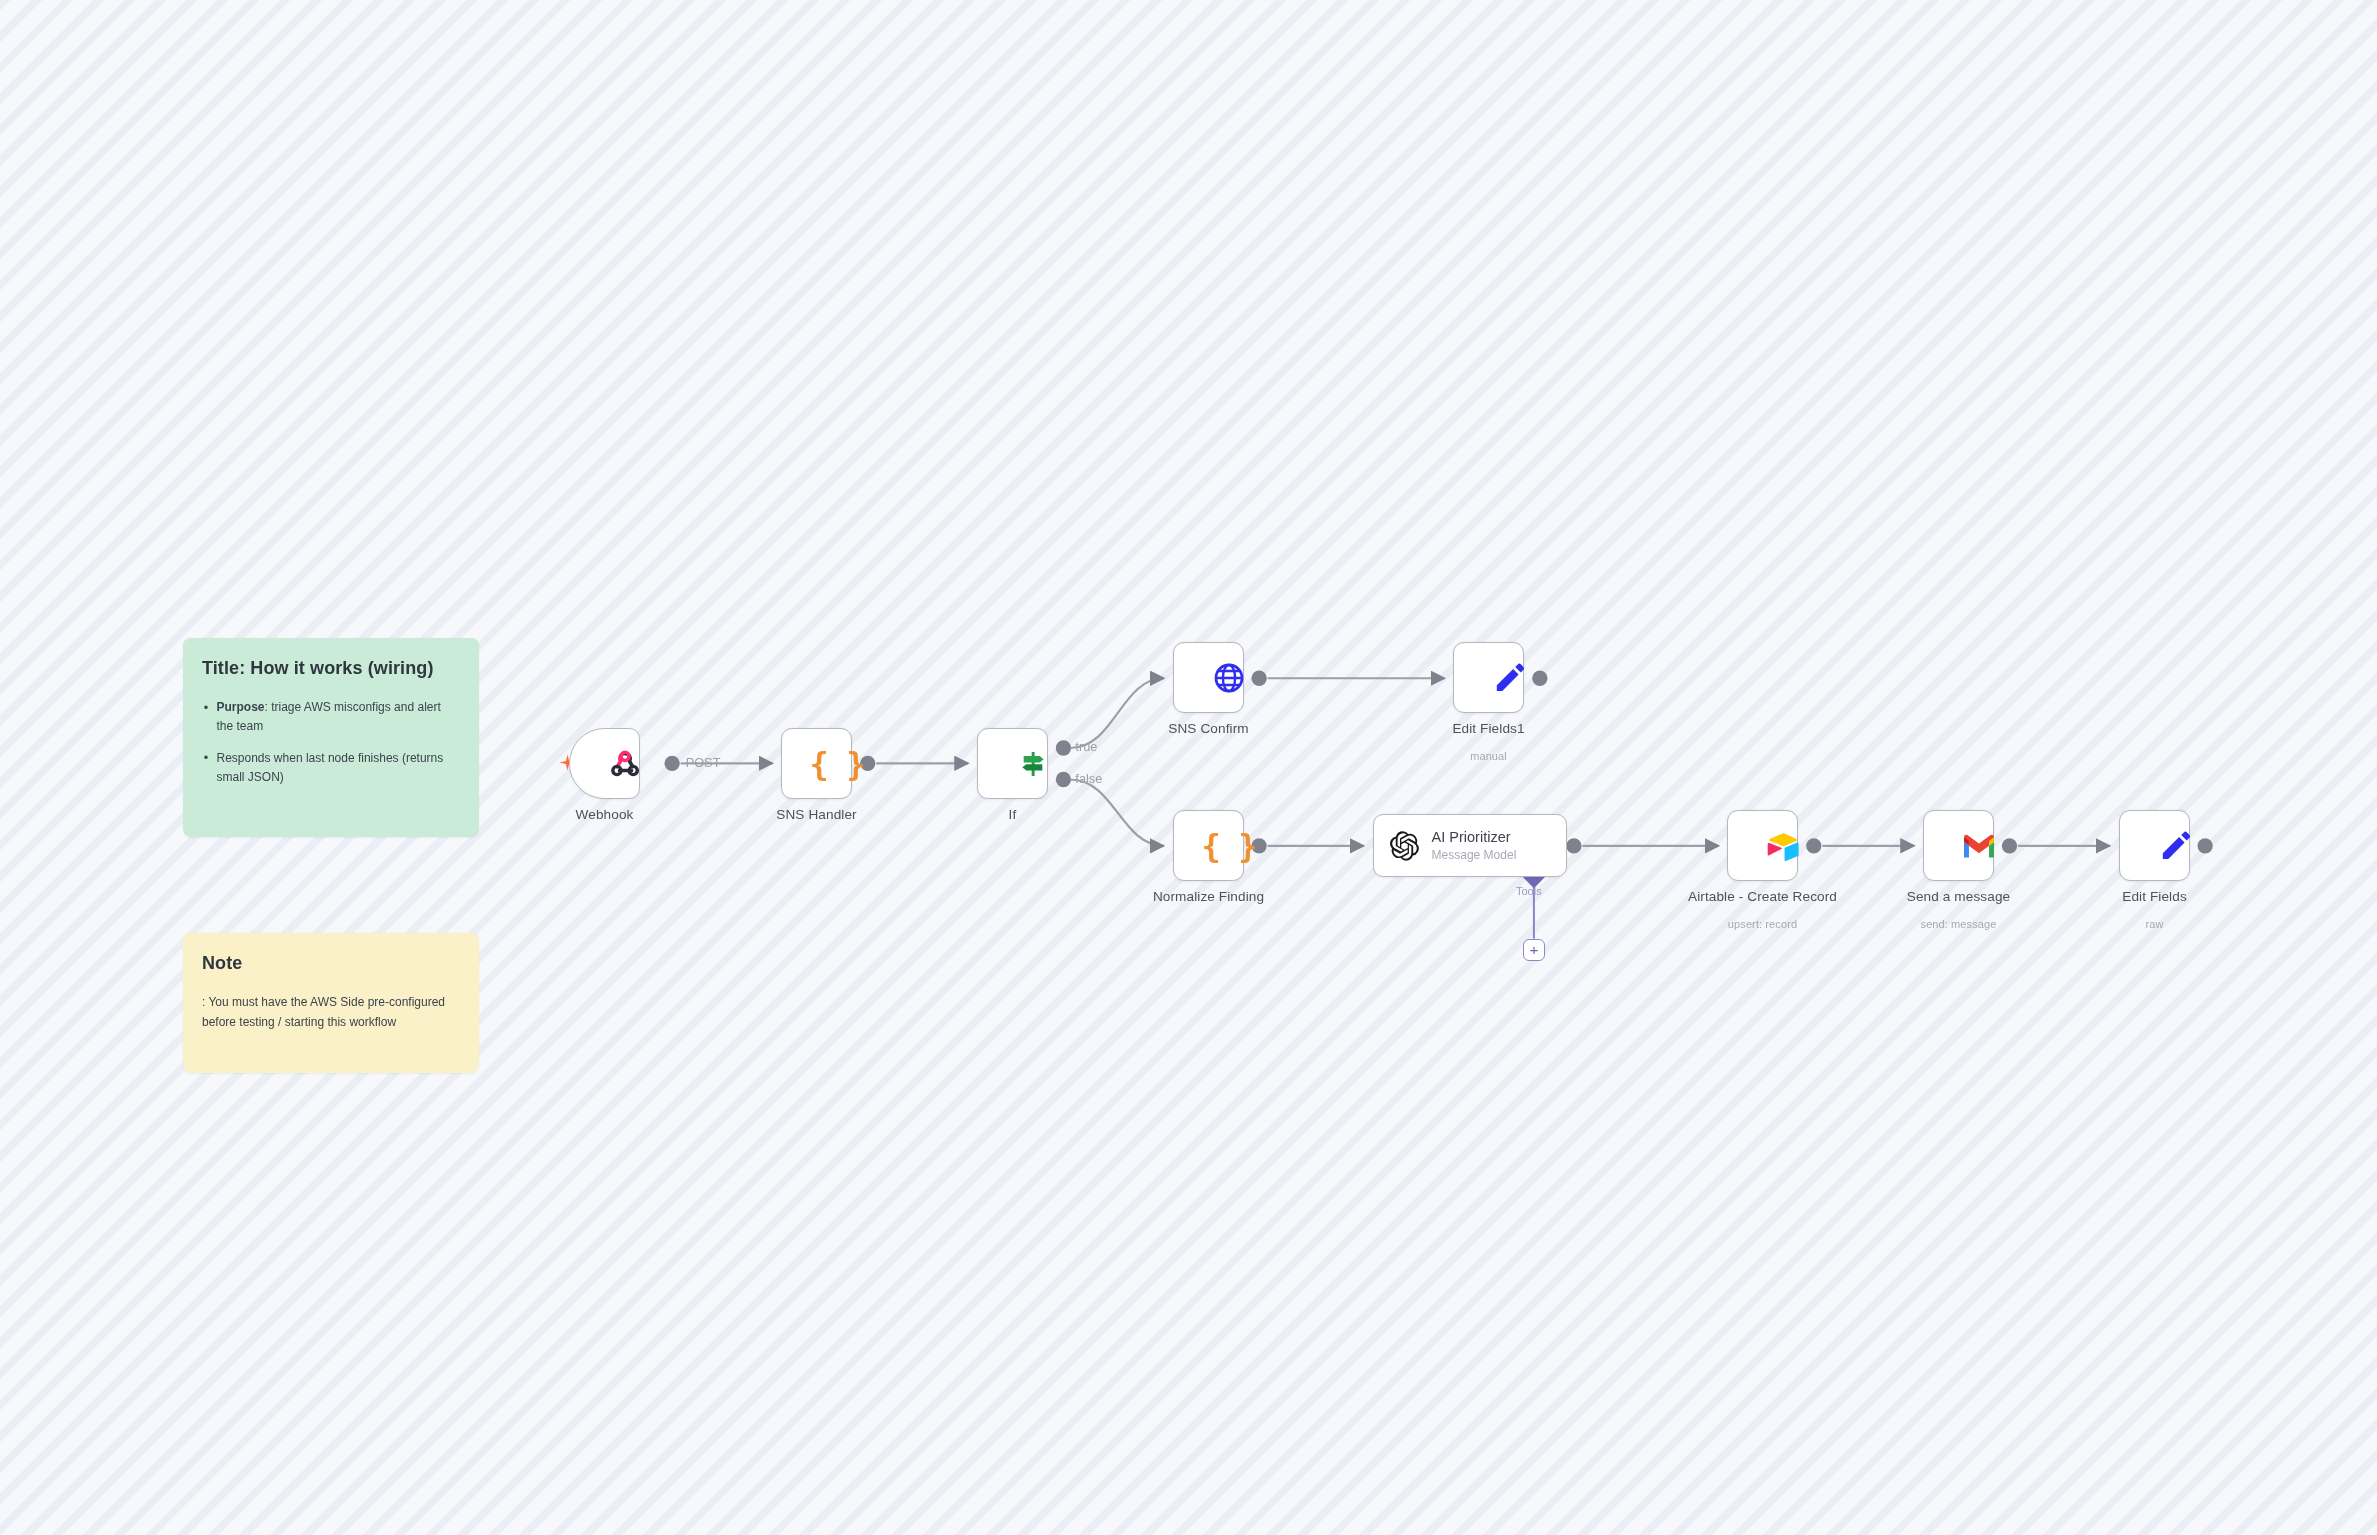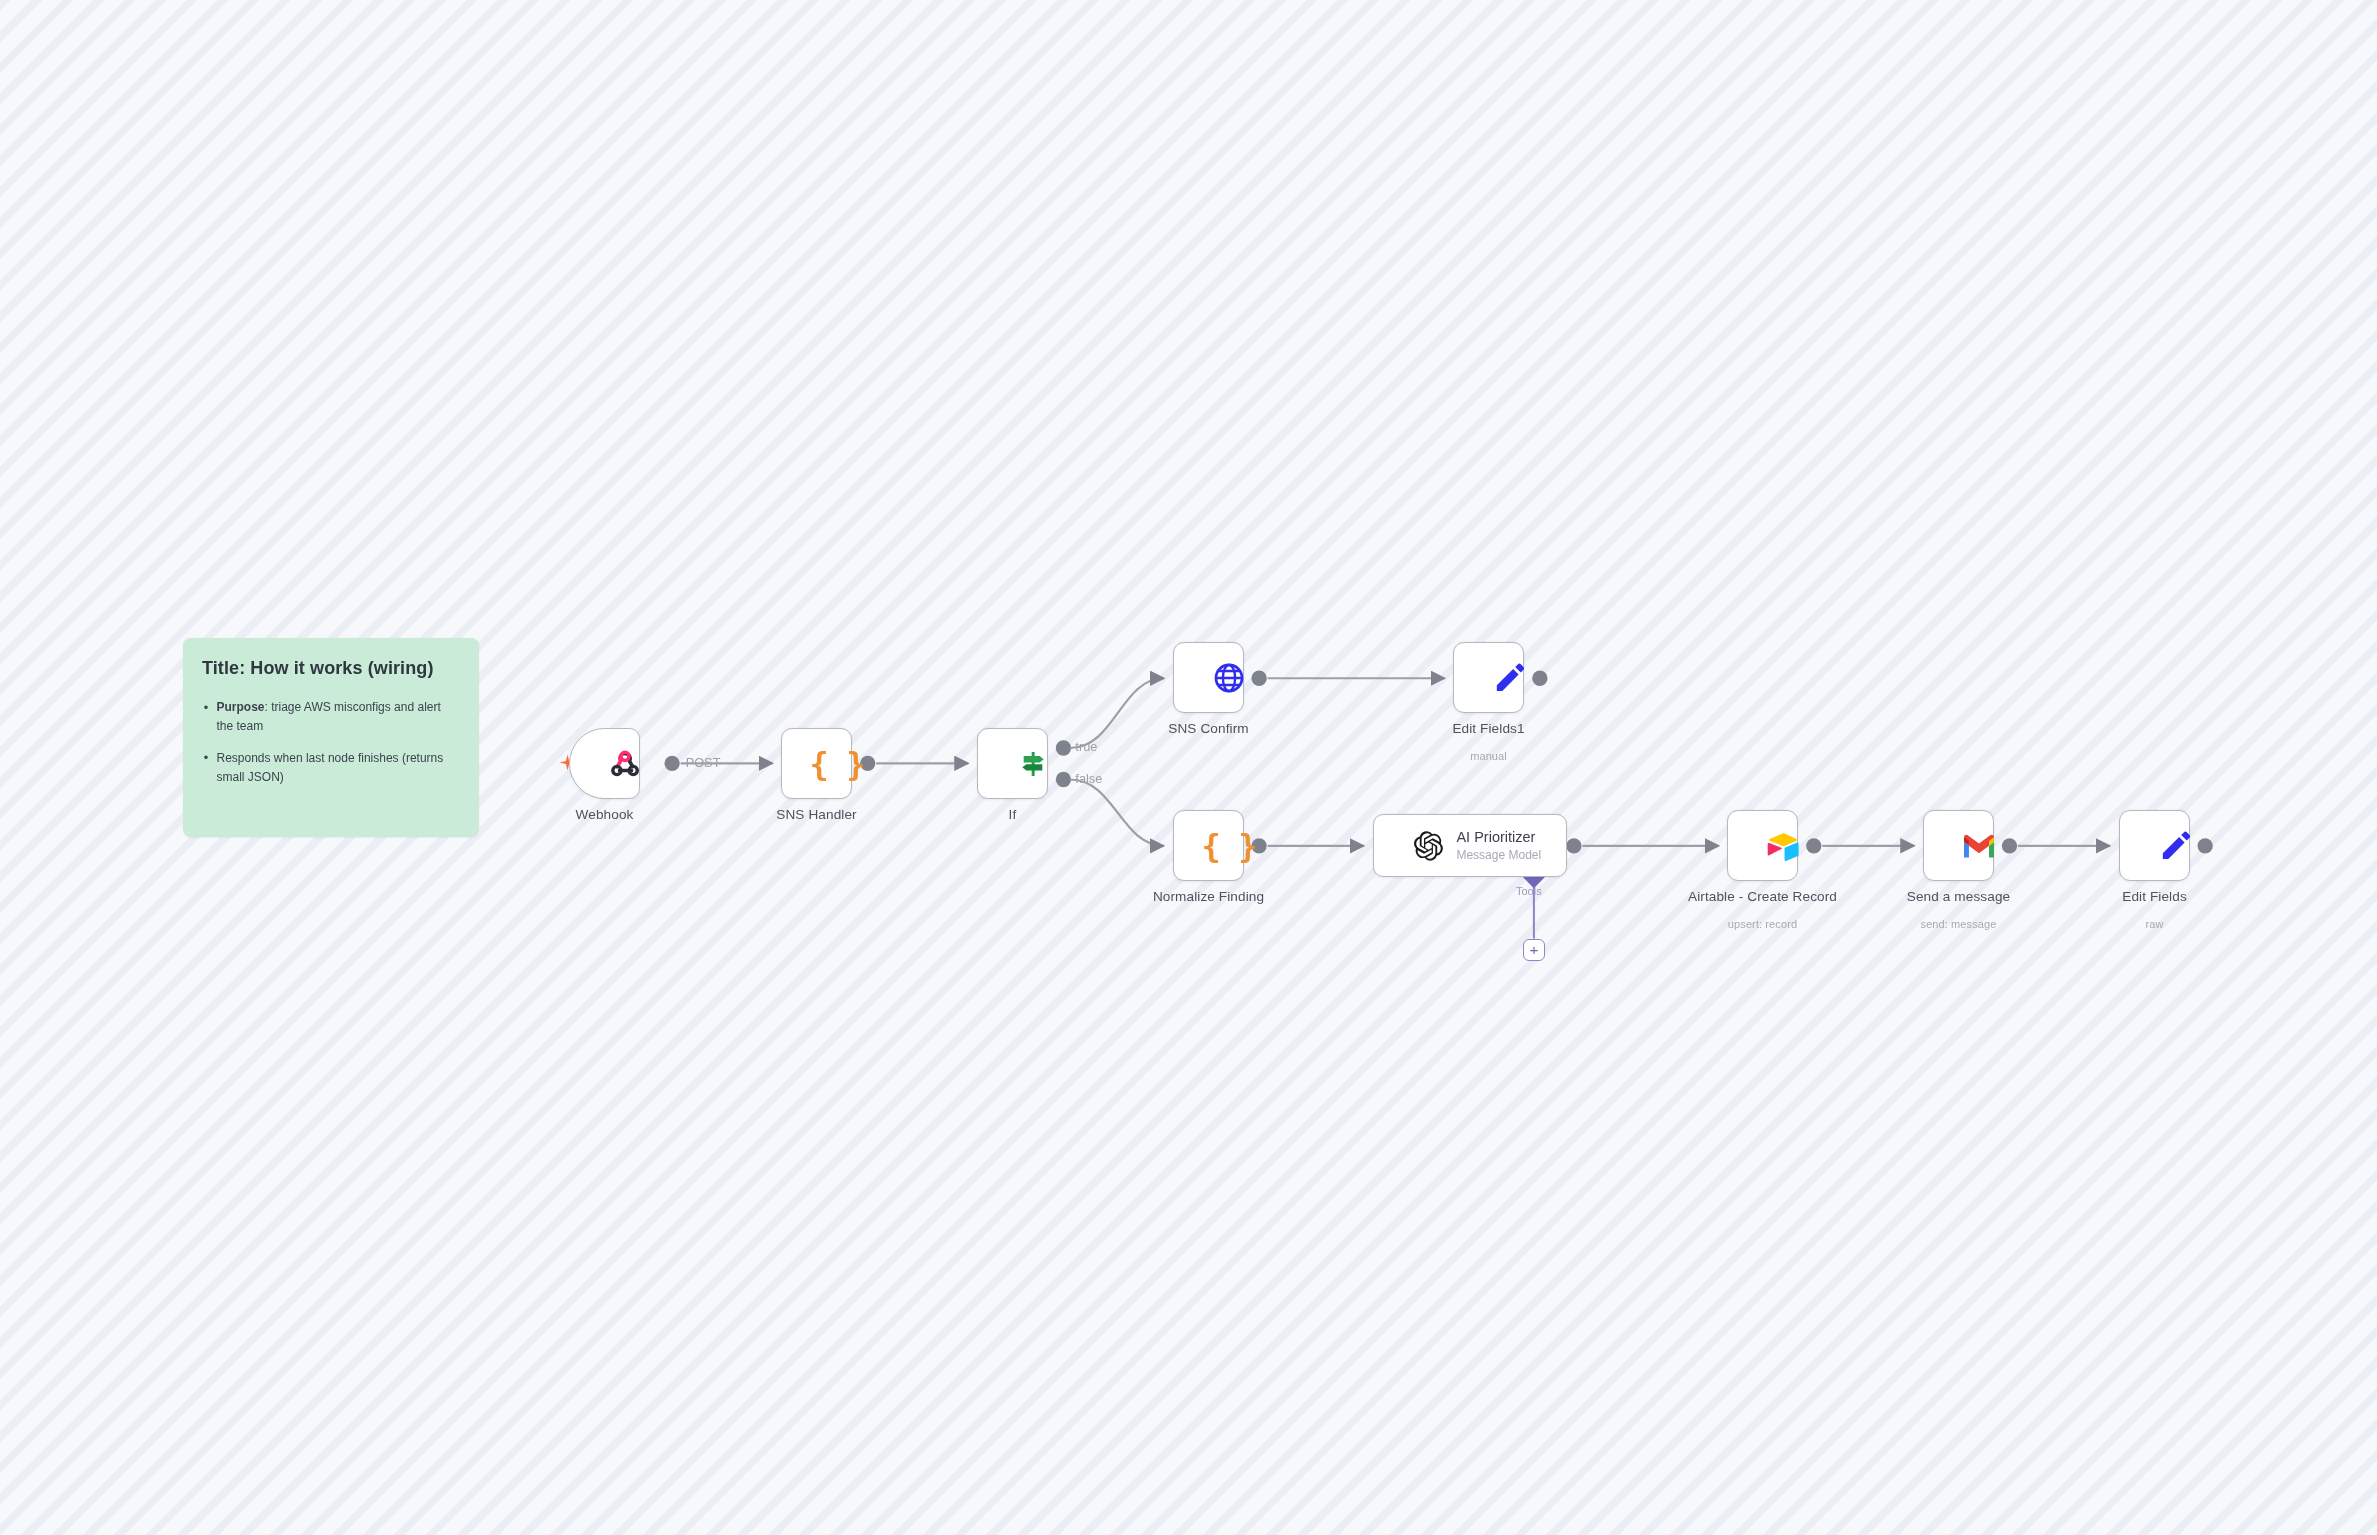--- a/index.html
+++ b/index.html
@@ -63,21 +63,21 @@
     box-shadow: 0 0.9px 2.6px rgba(30,35,50,0.07);
     padding-left: 41px;
   }
   .node.trigger {
     border-radius: 37px 11px 11px 37px;
   }
   .node.wide {
     width: 194px;
     height: 63px;
     border-radius: 10.2px;
-    justify-content: center;
+    justify-content: flex-start;
     padding-left: 13.6px;
     gap: 12px;
   }
   .node-icon {
     width: 37px;
     height: 37px;
     display: flex;
     align-items: center;
     justify-content: center;
   }
@@ -260,20 +260,24 @@
   </svg>
 
   <div class="sticky green" style="left:183px; top:638px; width:296px; height:199px;">
     <h3>Title: How it works (wiring)</h3>
     <ul>
       <li><b>Purpose</b><span>: triage AWS misconfigs and alert the team</span></li>
       <li><span>Responds when last node finishes (returns small JSON)</span></li>
     </ul>
   </div>
 
+  <div class="sticky yellow" style="left:183px; top:933px; width:296px; height:140px;">
+    <h3>Note</h3>
+    <p>: You must have the AWS Side pre-configured before testing / starting this workflow</p>
+  </div>
 
   <svg class="bolt" style="left:558px; top:753px;" viewBox="0 0 24 24">
     <path d="M12 2 L14 10 L22 12 L14 14 L12 22 L10 14 L2 12 L10 10 Z" fill="#ff6d3a"></path>
   </svg>
 
   <div class="node trigger" style="left:569px; top:728px;">
     <span class="node-icon">
       <svg viewBox="0 0 24 24" width="34" height="34">
         <path d="M12 4.5a3.6 3.6 0 0 0-3.1 5.4l-2.4 4.1" fill="none" stroke="#ff2d6f" stroke-width="2.6" stroke-linecap="round"></path>
         <path d="M12 4.5a3.6 3.6 0 0 1 3.1 5.4l2.3 4" fill="none" stroke="#2b2b3a" stroke-width="2.6" stroke-linecap="round"></path>

